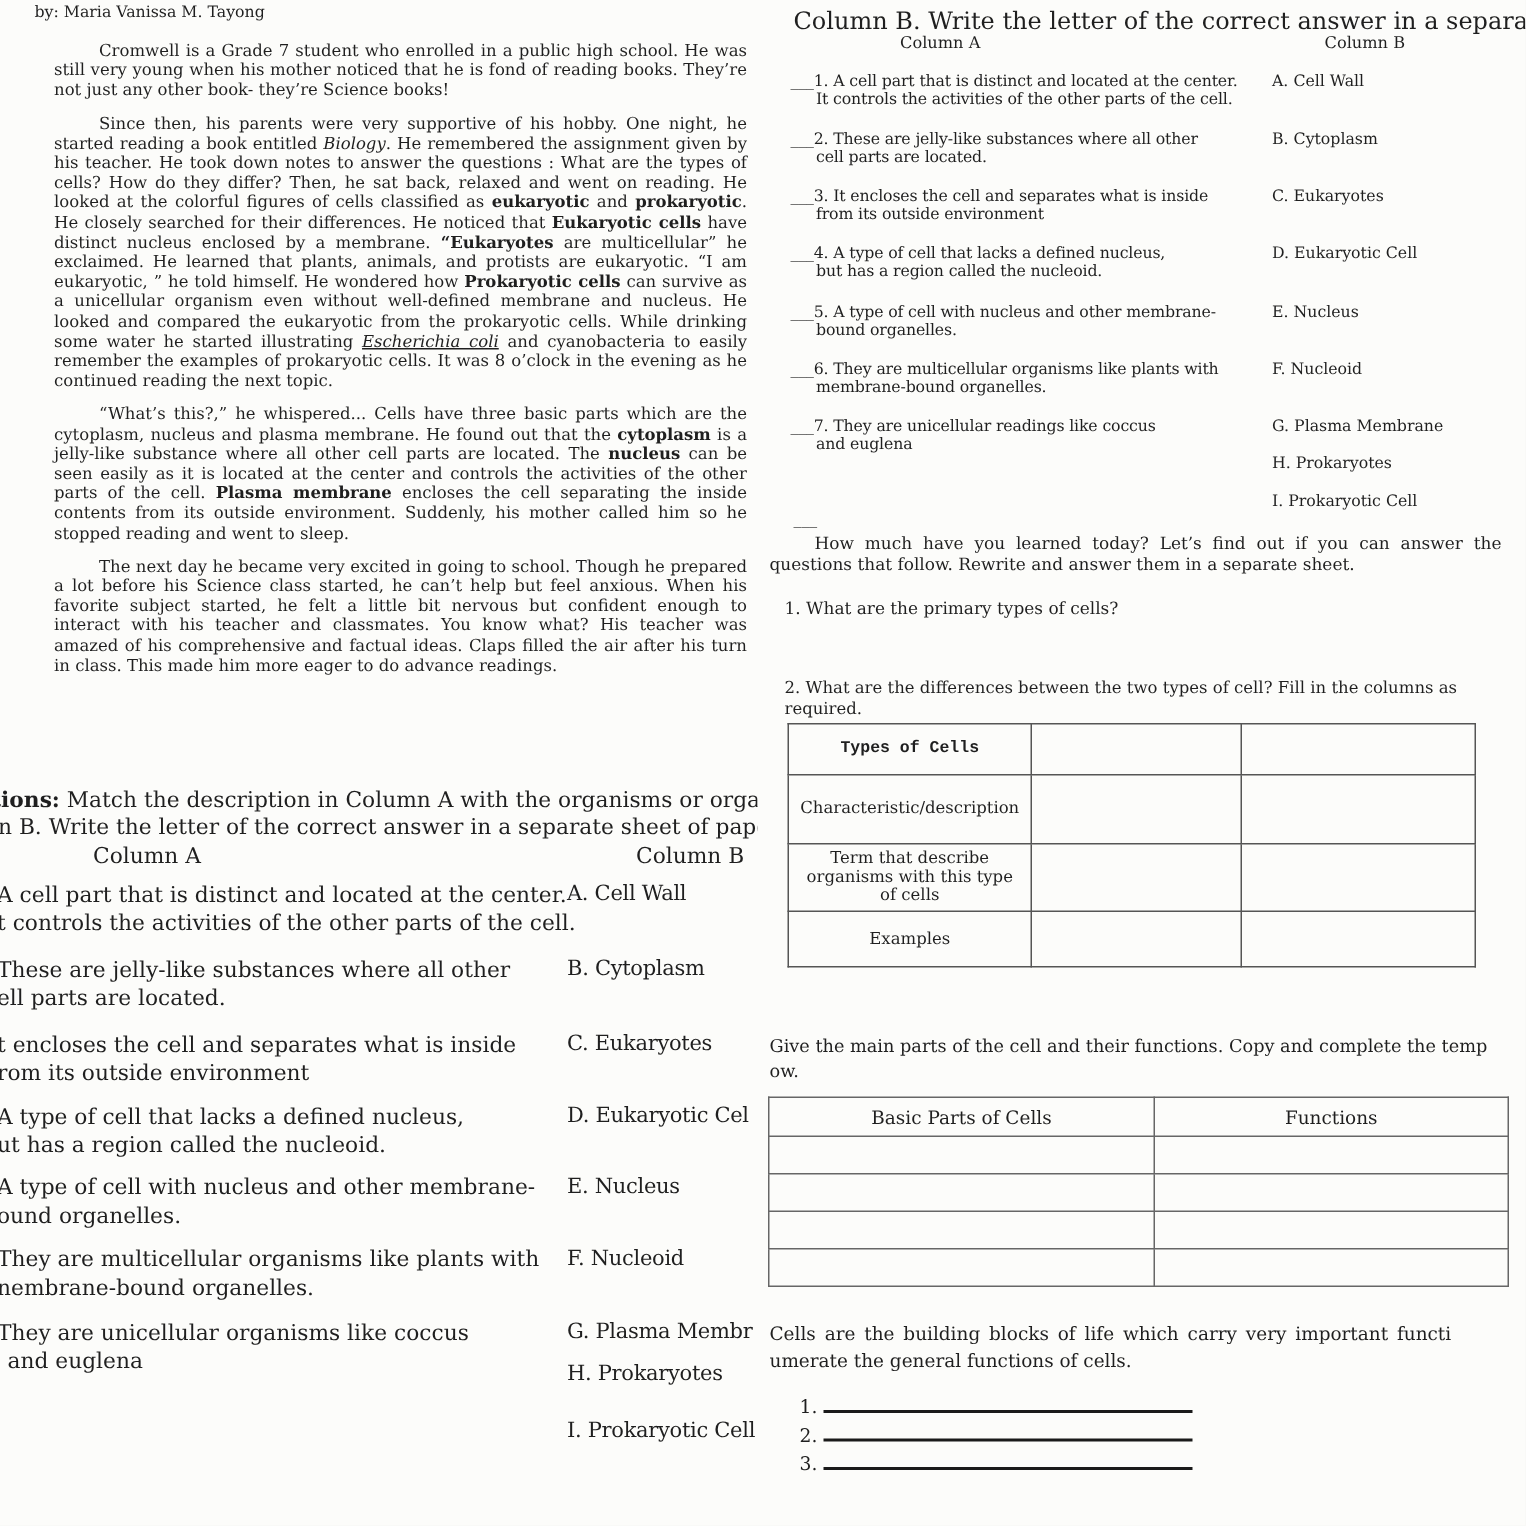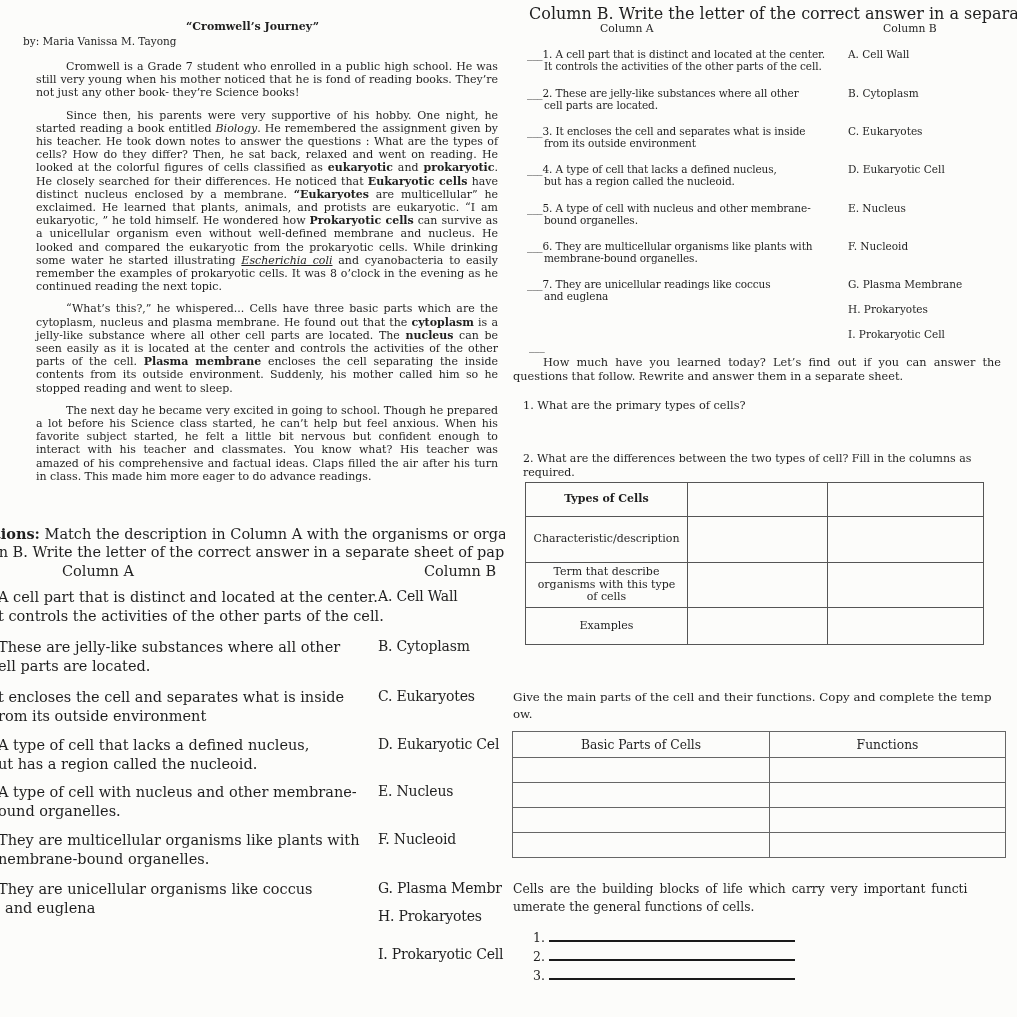--- a/index.html
+++ b/index.html
@@ -26,21 +26,21 @@
   .ms-stray { position:absolute; left:24px; font-size:10.5px; }
 
   .as-intro { position:absolute; top:356px; left:8px; width:488px; font-size:11.3px; line-height:14px; text-align:justify; text-indent:30px; }
   .as-q1 { position:absolute; top:399px; left:18px; font-size:11.3px; }
   .as-blanks { position:absolute; top:424px; left:48px; font-size:11.3px; }
   .blank { display:inline-block; border-bottom:1px solid #2a2a2a; height:11px; vertical-align:baseline; }
   .as-q2 { position:absolute; top:452px; left:18px; width:482px; font-size:11px; line-height:14px; }
   .as-table { position:absolute; top:482px; left:20px; border-collapse:collapse; font-size:11px; }
   .as-table td { border:1px solid #555; text-align:center; vertical-align:middle; padding:2px 6px; line-height:12.5px; }
   .as-table .c1 { width:162px; } .as-table .c2 { width:140px; } .as-table .c3 { width:156px; }
-  .as-table .bold { font-weight:bold; }
+  .as-table .bold { font-weight:bold;font-family:Liberation Mono, monospace; }
 
   .ps-intro1 { position:absolute; top:690px; left:8px; font-size:11.8px; white-space:nowrap; }
   .ps-intro2 { position:absolute; top:707px; left:8px; font-size:11.8px; }
   .ps-table { position:absolute; top:731px; left:7px; border-collapse:collapse; font-size:12.3px; }
   .ps-table td { border:1px solid #666; text-align:center; vertical-align:middle;margin-left:36px; }
   .ps-table .p1 { width:257px; } .ps-table .p2 { width:236px; }
 
   .fn-line1 { position:absolute; top:882px; left:8px; font-size:12.3px; white-space:nowrap; word-spacing:2px; }
   .fn-line2 { position:absolute; top:900px; left:8px; font-size:12.3px; }
   .fn-item { position:absolute; left:28px; font-size:12.5px; }
@@ -55,21 +55,20 @@
   .ml-item { position:absolute; left:-2px; font-size:14.5px; line-height:18.5px; }
   .ml-item div { white-space:nowrap; }
   .ml-ans { position:absolute; left:378px; font-size:14px; letter-spacing:-0.2px; white-space:nowrap; }
 </style>
 </head>
 <body>
 
 <div id="canvas">
 
   <div id="story-page">
-    <div class="story-title">“Cromwell’s Journey”</div>
     <div class="story-byline">by: Maria Vanissa M. Tayong</div>
     <div class="story-body">
       <p class="story-p">Cromwell is a Grade 7 student who enrolled in a public high school. He was still very young when his mother noticed that he is fond of reading books. They’re not just any other book- they’re Science books!</p>
       <p class="story-p">Since then, his parents were very supportive of his hobby. One night, he started reading a book entitled <i>Biology</i>. He remembered the assignment given by his teacher. He took down notes to answer the questions : What are the types of cells? How do they differ? Then, he sat back, relaxed and went on reading. He looked at the colorful figures of cells classified as <b>eukaryotic</b> and <b>prokaryotic</b>. He closely searched for their differences. He noticed that <b>Eukaryotic cells</b> have distinct nucleus enclosed by a membrane. <b>“Eukaryotes</b> are multicellular” he exclaimed. He learned that plants, animals, and protists are eukaryotic. “I am eukaryotic, ” he told himself. He wondered how <b>Prokaryotic cells</b> can survive as a unicellular organism even without well-defined membrane and nucleus. He looked and compared the eukaryotic from the prokaryotic cells. While drinking some water he started illustrating <i><u>Escherichia coli</u></i> and cyanobacteria to easily remember the examples of prokaryotic cells. It was 8 o’clock in the evening as he continued reading the next topic.</p>
       <p class="story-p">“What’s this?,” he whispered... Cells have three basic parts which are the cytoplasm, nucleus and plasma membrane. He found out that the <b>cytoplasm</b> is a jelly-like substance where all other cell parts are located. The <b>nucleus</b> can be seen easily as it is located at the center and controls the activities of the other parts of the cell. <b>Plasma membrane</b> encloses the cell separating the inside contents from its outside environment. Suddenly, his mother called him so he stopped reading and went to sleep.</p>
       <p class="story-p">The next day he became very excited in going to school. Though he prepared a lot before his Science class started, he can’t help but feel anxious. When his favorite subject started, he felt a little bit nervous but confident enough to interact with his teacher and classmates. You know what? His teacher was amazed of his comprehensive and factual ideas. Claps filled the air after his turn in class. This made him more eager to do advance readings.</p>
     </div>
   </div>
 
   <div id="right-page">

